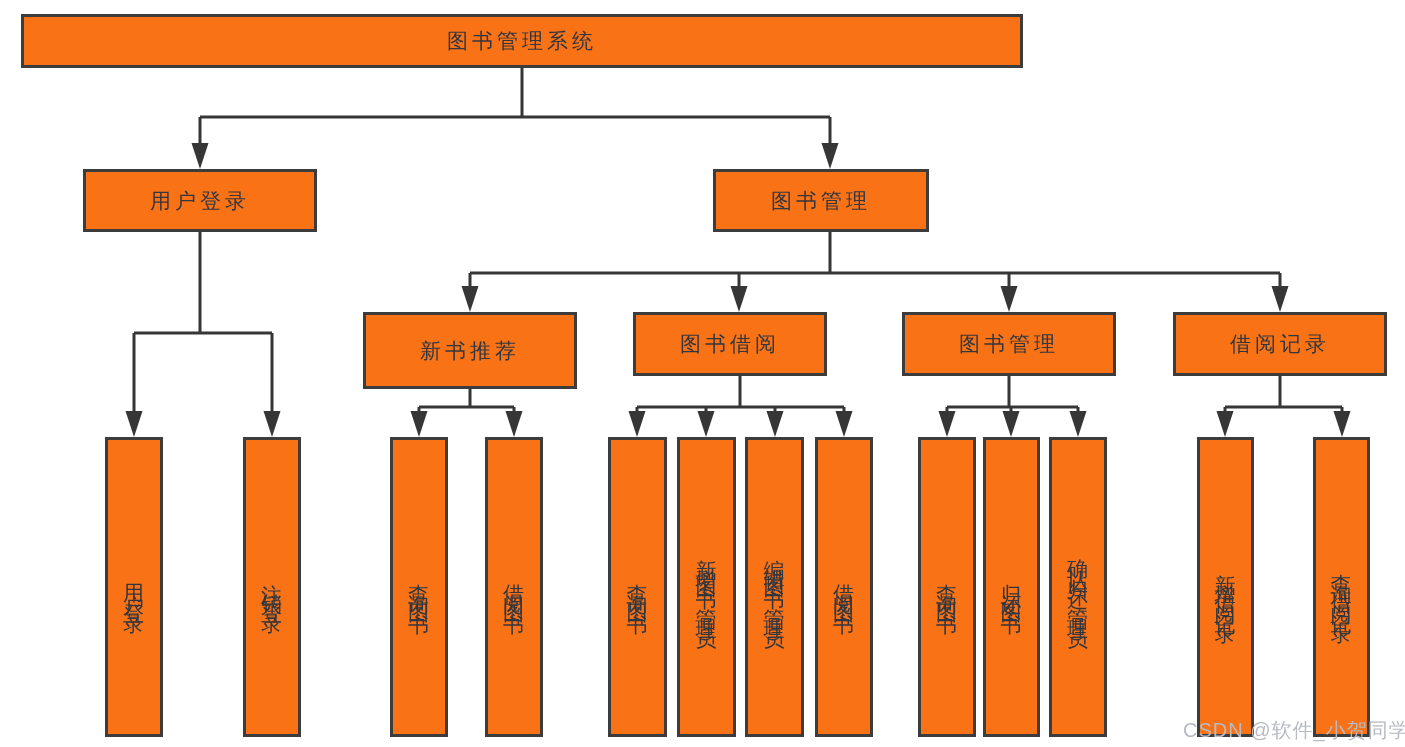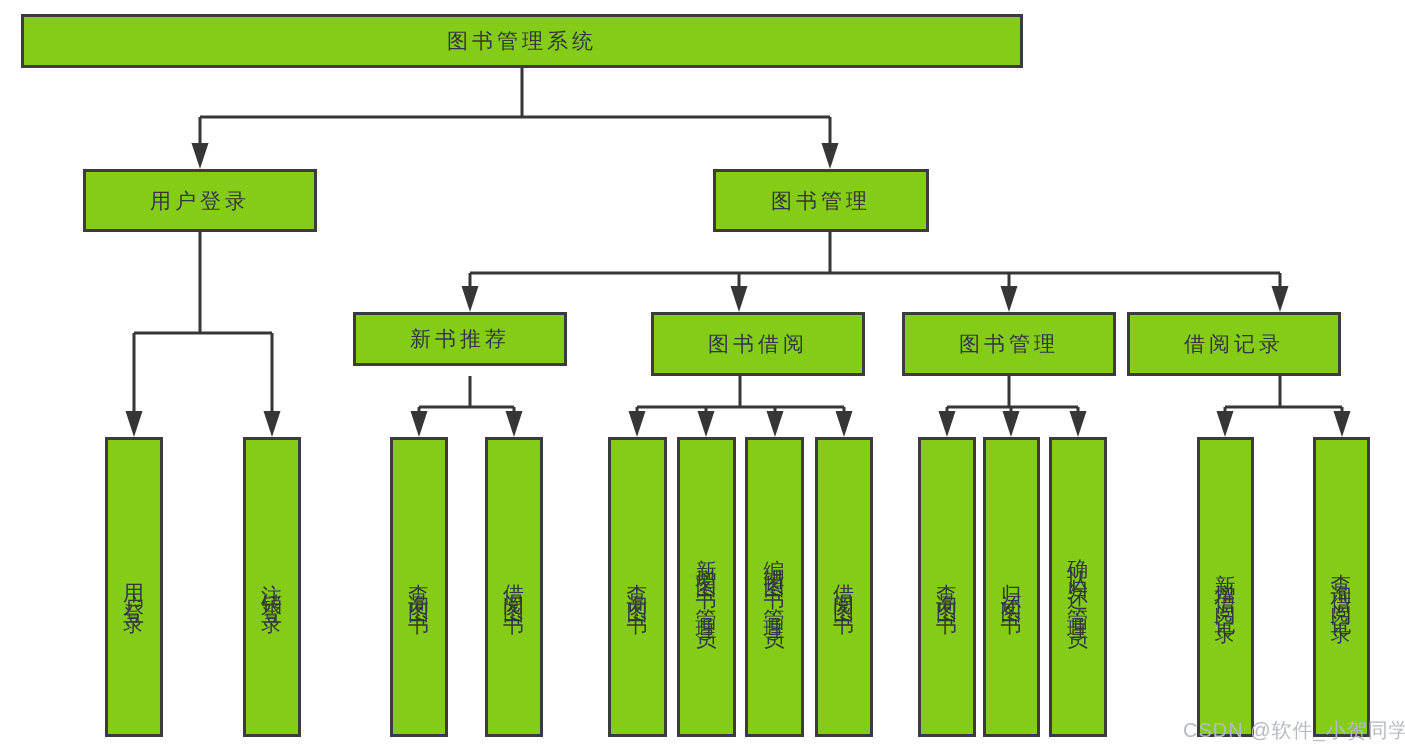--- a/index.html
+++ b/index.html
@@ -2,21 +2,21 @@
 <html><head>
 <meta charset="utf-8">
 <style>
   html,body{margin:0;padding:0;background:#ffffff;}
   .canvas{
     position:relative;width:1405px;height:747px;background:#ffffff;overflow:hidden;
     font-family:"Liberation Sans","DejaVu Sans",sans-serif;color:#32363e;
   }
   .wires{position:absolute;left:0;top:0;z-index:1;}
   .box{
-    position:absolute;box-sizing:border-box;background:#84cc16;
+    position:absolute;box-sizing:border-box;background:#f97316;
     border:3px solid #3c3c3c;display:flex;align-items:center;justify-content:center;
     z-index:2;
   }
   .hlbl{font-size:21px;letter-spacing:4px;white-space:nowrap;color:#32363e;}
   .vlbl{
     writing-mode:vertical-rl;text-orientation:mixed;
     font-size:21px;letter-spacing:10px;color:#32363e;line-height:1;
   }
   .watermark{
     position:absolute;left:1183px;top:717px;z-index:5;
@@ -65,30 +65,30 @@
     <span class="hlbl">图书管理系统</span>
   </div>
 
   <div class="box" style="left:83px;top:169px;width:234px;height:63px">
     <span class="hlbl">用户登录</span>
   </div>
   <div class="box" style="left:713px;top:169px;width:216px;height:63px">
     <span class="hlbl">图书管理</span>
   </div>
 
-  <div class="box" style="left:353px;top:312px;width:214px;height:54px">
+  <div class="box" style="left:363px;top:312px;width:214px;height:77px">
     <span class="hlbl">新书推荐</span>
   </div>
-  <div class="box" style="left:651px;top:312px;width:214px;height:64px">
+  <div class="box" style="left:633px;top:312px;width:194px;height:64px">
     <span class="hlbl">图书借阅</span>
   </div>
   <div class="box" style="left:902px;top:312px;width:214px;height:64px">
     <span class="hlbl">图书管理</span>
   </div>
-  <div class="box" style="left:1127px;top:312px;width:214px;height:64px">
+  <div class="box" style="left:1173px;top:312px;width:214px;height:64px">
     <span class="hlbl">借阅记录</span>
   </div>
 
   <div class="box" style="left:105px;top:437px;width:58px;height:300px">
     <span class="vlbl">用户登录</span>
   </div>
   <div class="box" style="left:243px;top:437px;width:58px;height:300px">
     <span class="vlbl">注销登录</span>
   </div>
 

